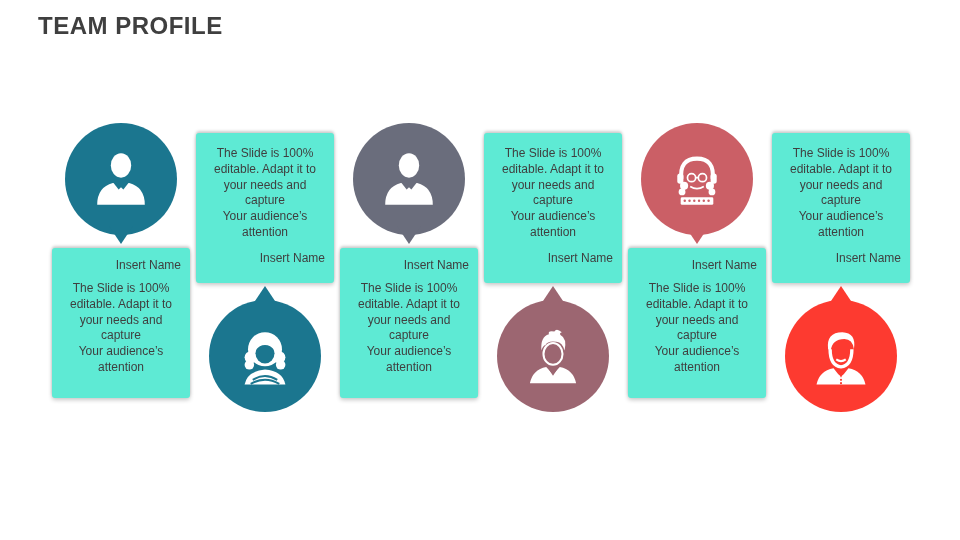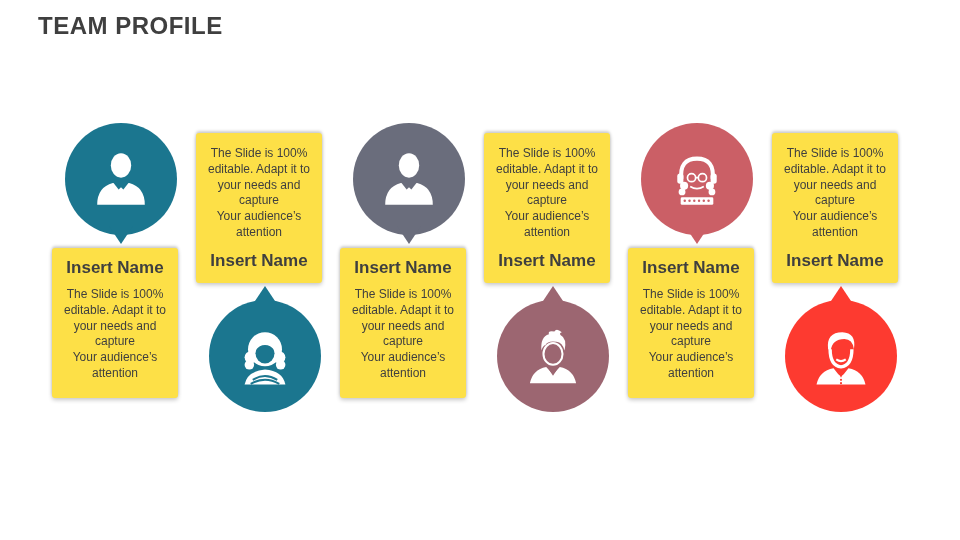--- a/index.html
+++ b/index.html
@@ -20,28 +20,28 @@
   }
   .avatar-top .bubble{top:123px}
   .avatar-bottom .bubble{top:300px}
   .tail{position:absolute;left:50%;transform:translateX(-50%);width:0;height:0;
     border-left:12px solid transparent;border-right:12px solid transparent;}
   .tail-down{top:103px;border-top:18px solid var(--c,#888);}
   .tail-up{top:-14px;border-bottom:18px solid var(--c,#888);}
   .bubble svg{width:68px;height:68px;}
 
   .card{
-    position:absolute;left:0;width:126px;height:150px;background:#fde047;border-radius:3px;
+    position:absolute;left:0;width:138px;height:150px;background:#5eead4;border-radius:3px;
     box-shadow:0 -2px 3px rgba(0,0,0,.18),0 2px 4px rgba(0,0,0,.22);
     box-sizing:border-box;padding:10px 9px;text-align:center;
     display:flex;flex-direction:column;justify-content:flex-start;
   }
   .avatar-top .card{top:248px}
   .avatar-bottom .card{top:133px;padding-top:13px}
-  .pname{font-size:17px;font-weight:bold;color:#3f3f3f;}
+  .pname{font-size:12px;font-weight:normal;color:#3f3f3f;text-align:right;}
   .avatar-top  .pname{margin-bottom:9px;}
   .avatar-bottom .pname{margin-top:10px;}
   .pbody{font-size:12px;line-height:1.32;color:#3f3f3f;}
 </style>
 </head>
 <body>
 
 <div class="slide">
   <div class="title">TEAM PROFILE</div>
 

